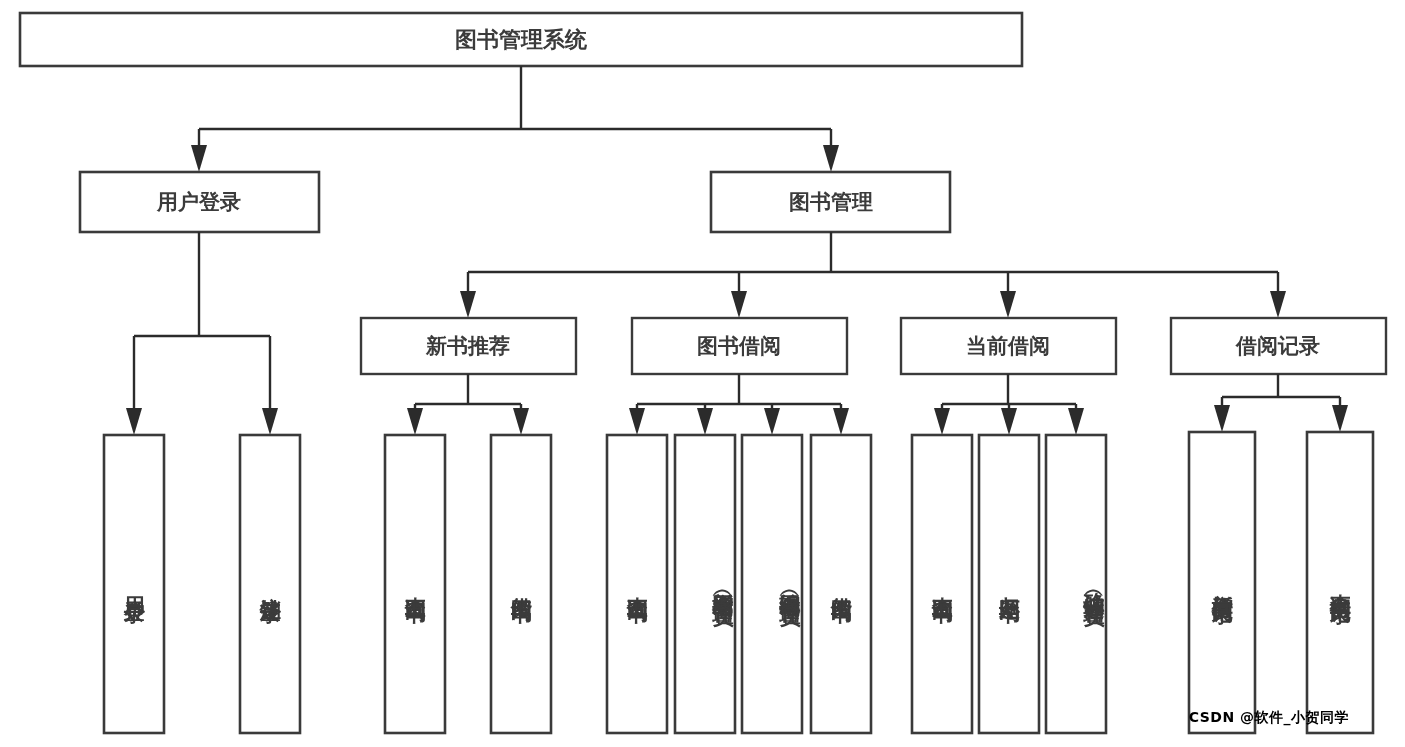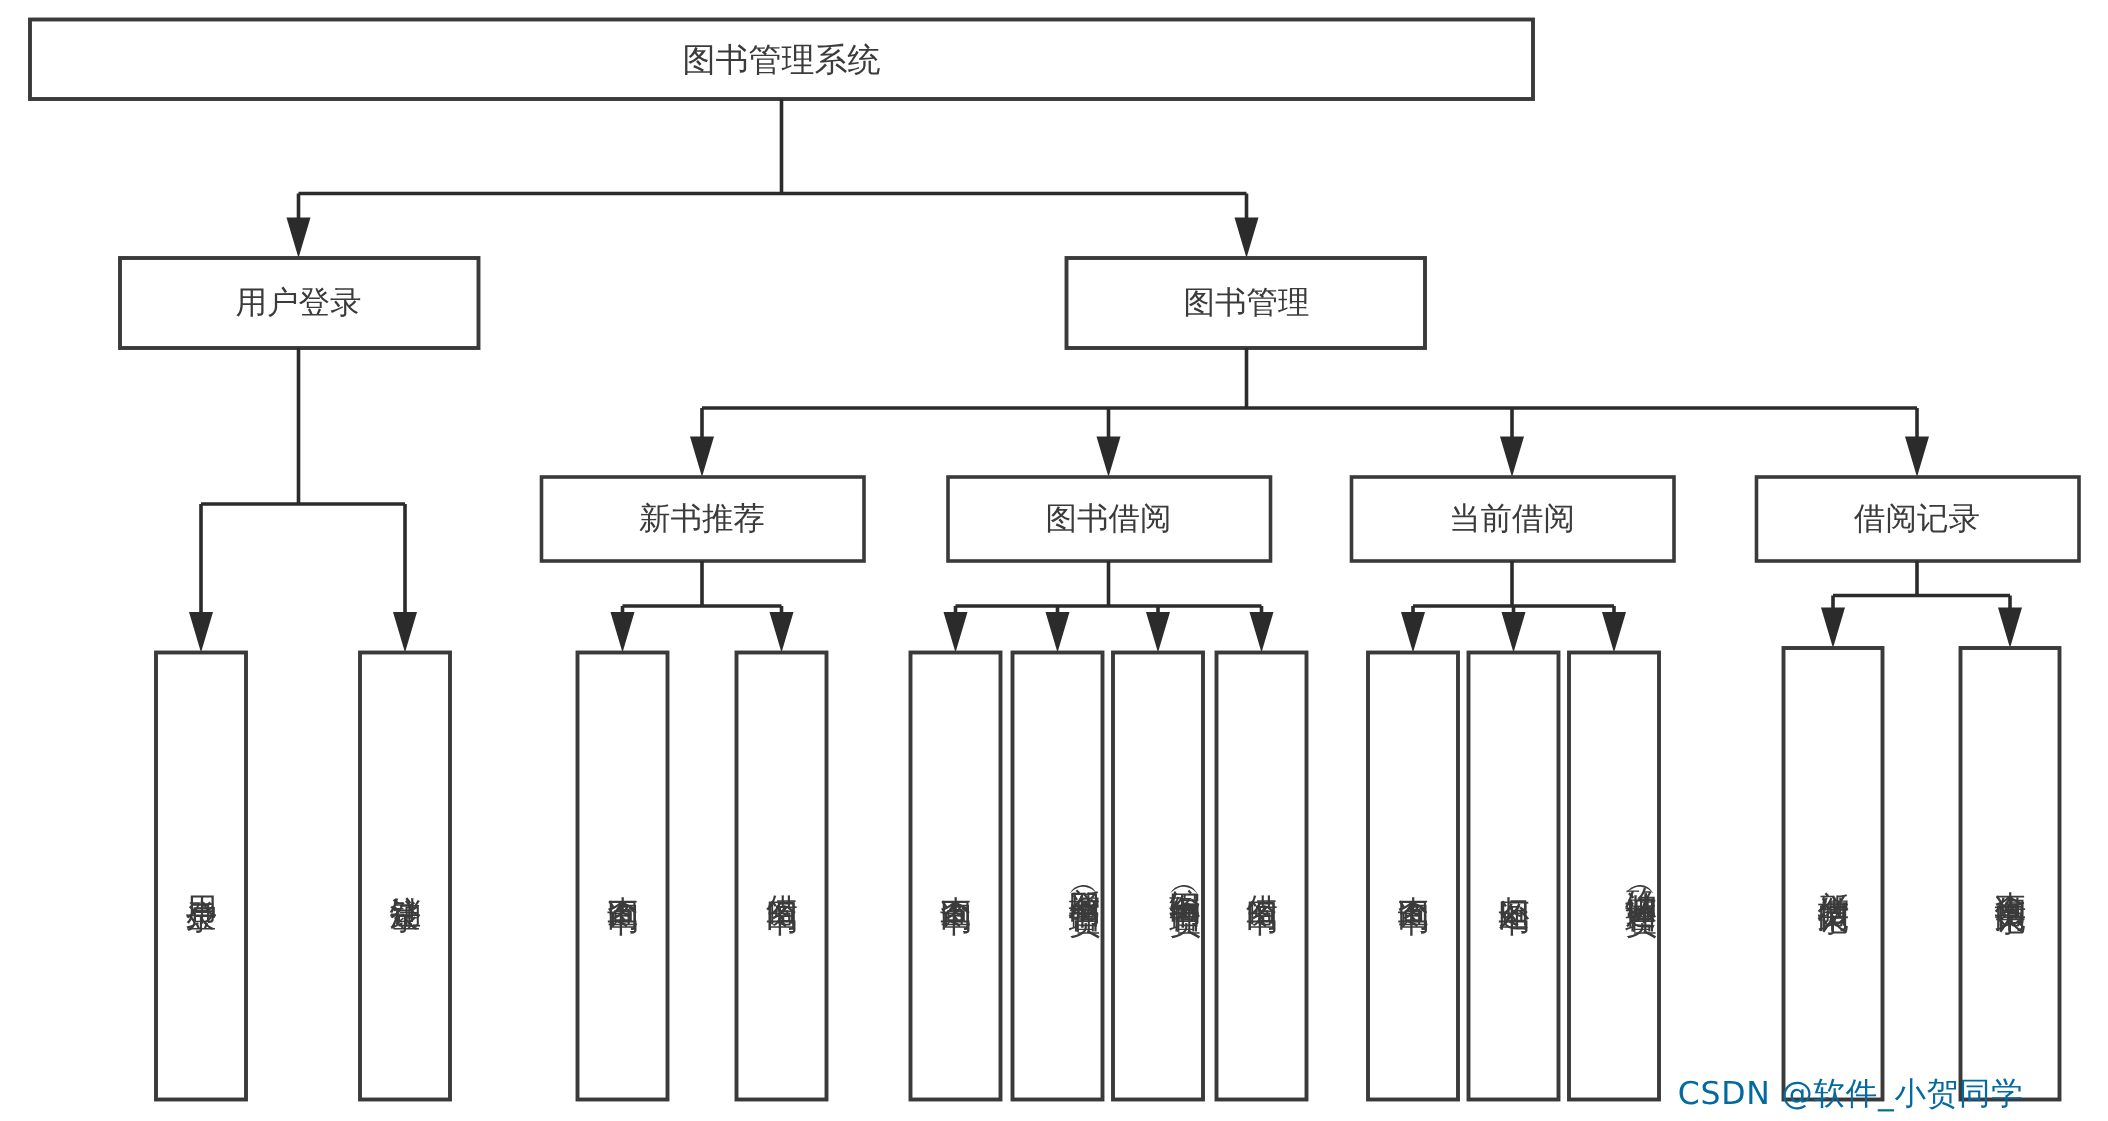--- a/index.html
+++ b/index.html
@@ -11,20 +11,21 @@
     width: 1405px;
     height: 747px;
     font-family: "DejaVu Sans", "Liberation Sans", sans-serif;
     overflow: hidden;
   }
   #diagram-root {
     position: relative;
     width: 1357px;
     height: 747px;
     background: #ffffff;
+    font-weight: bold;
   }
   svg#flow-svg {
     position: absolute;
     left: 0;
     top: 0;
     width: 1405px;
     height: 747px;
   }
   .node-box {
     fill: #ffffff;
@@ -67,24 +68,24 @@
     font-size: 21px;
     line-height: 1.18;
     letter-spacing: 2px;
     color: #3b3b3b;
     white-space: nowrap;
     pointer-events: none;
   }
   #watermark {
     position: absolute;
     right: 8px;
-    bottom: 4px;
-    font-family: "DejaVu Sans", "Liberation Sans", sans-serif;
-    font-size: 21px;
-    color: #0369a1;
+    bottom: 20px;
+    font-family: "DejaVu Sans", "Liberation Sans", sans-serif;
+    font-size: 14px;
+    color: #000000;
     letter-spacing: 0.5px;
     user-select: none;
   }
 </style>
 </head>
 <body>
 
 <div id="diagram-root">
 
   <svg id="flow-svg" viewBox="0 0 1405 747">

